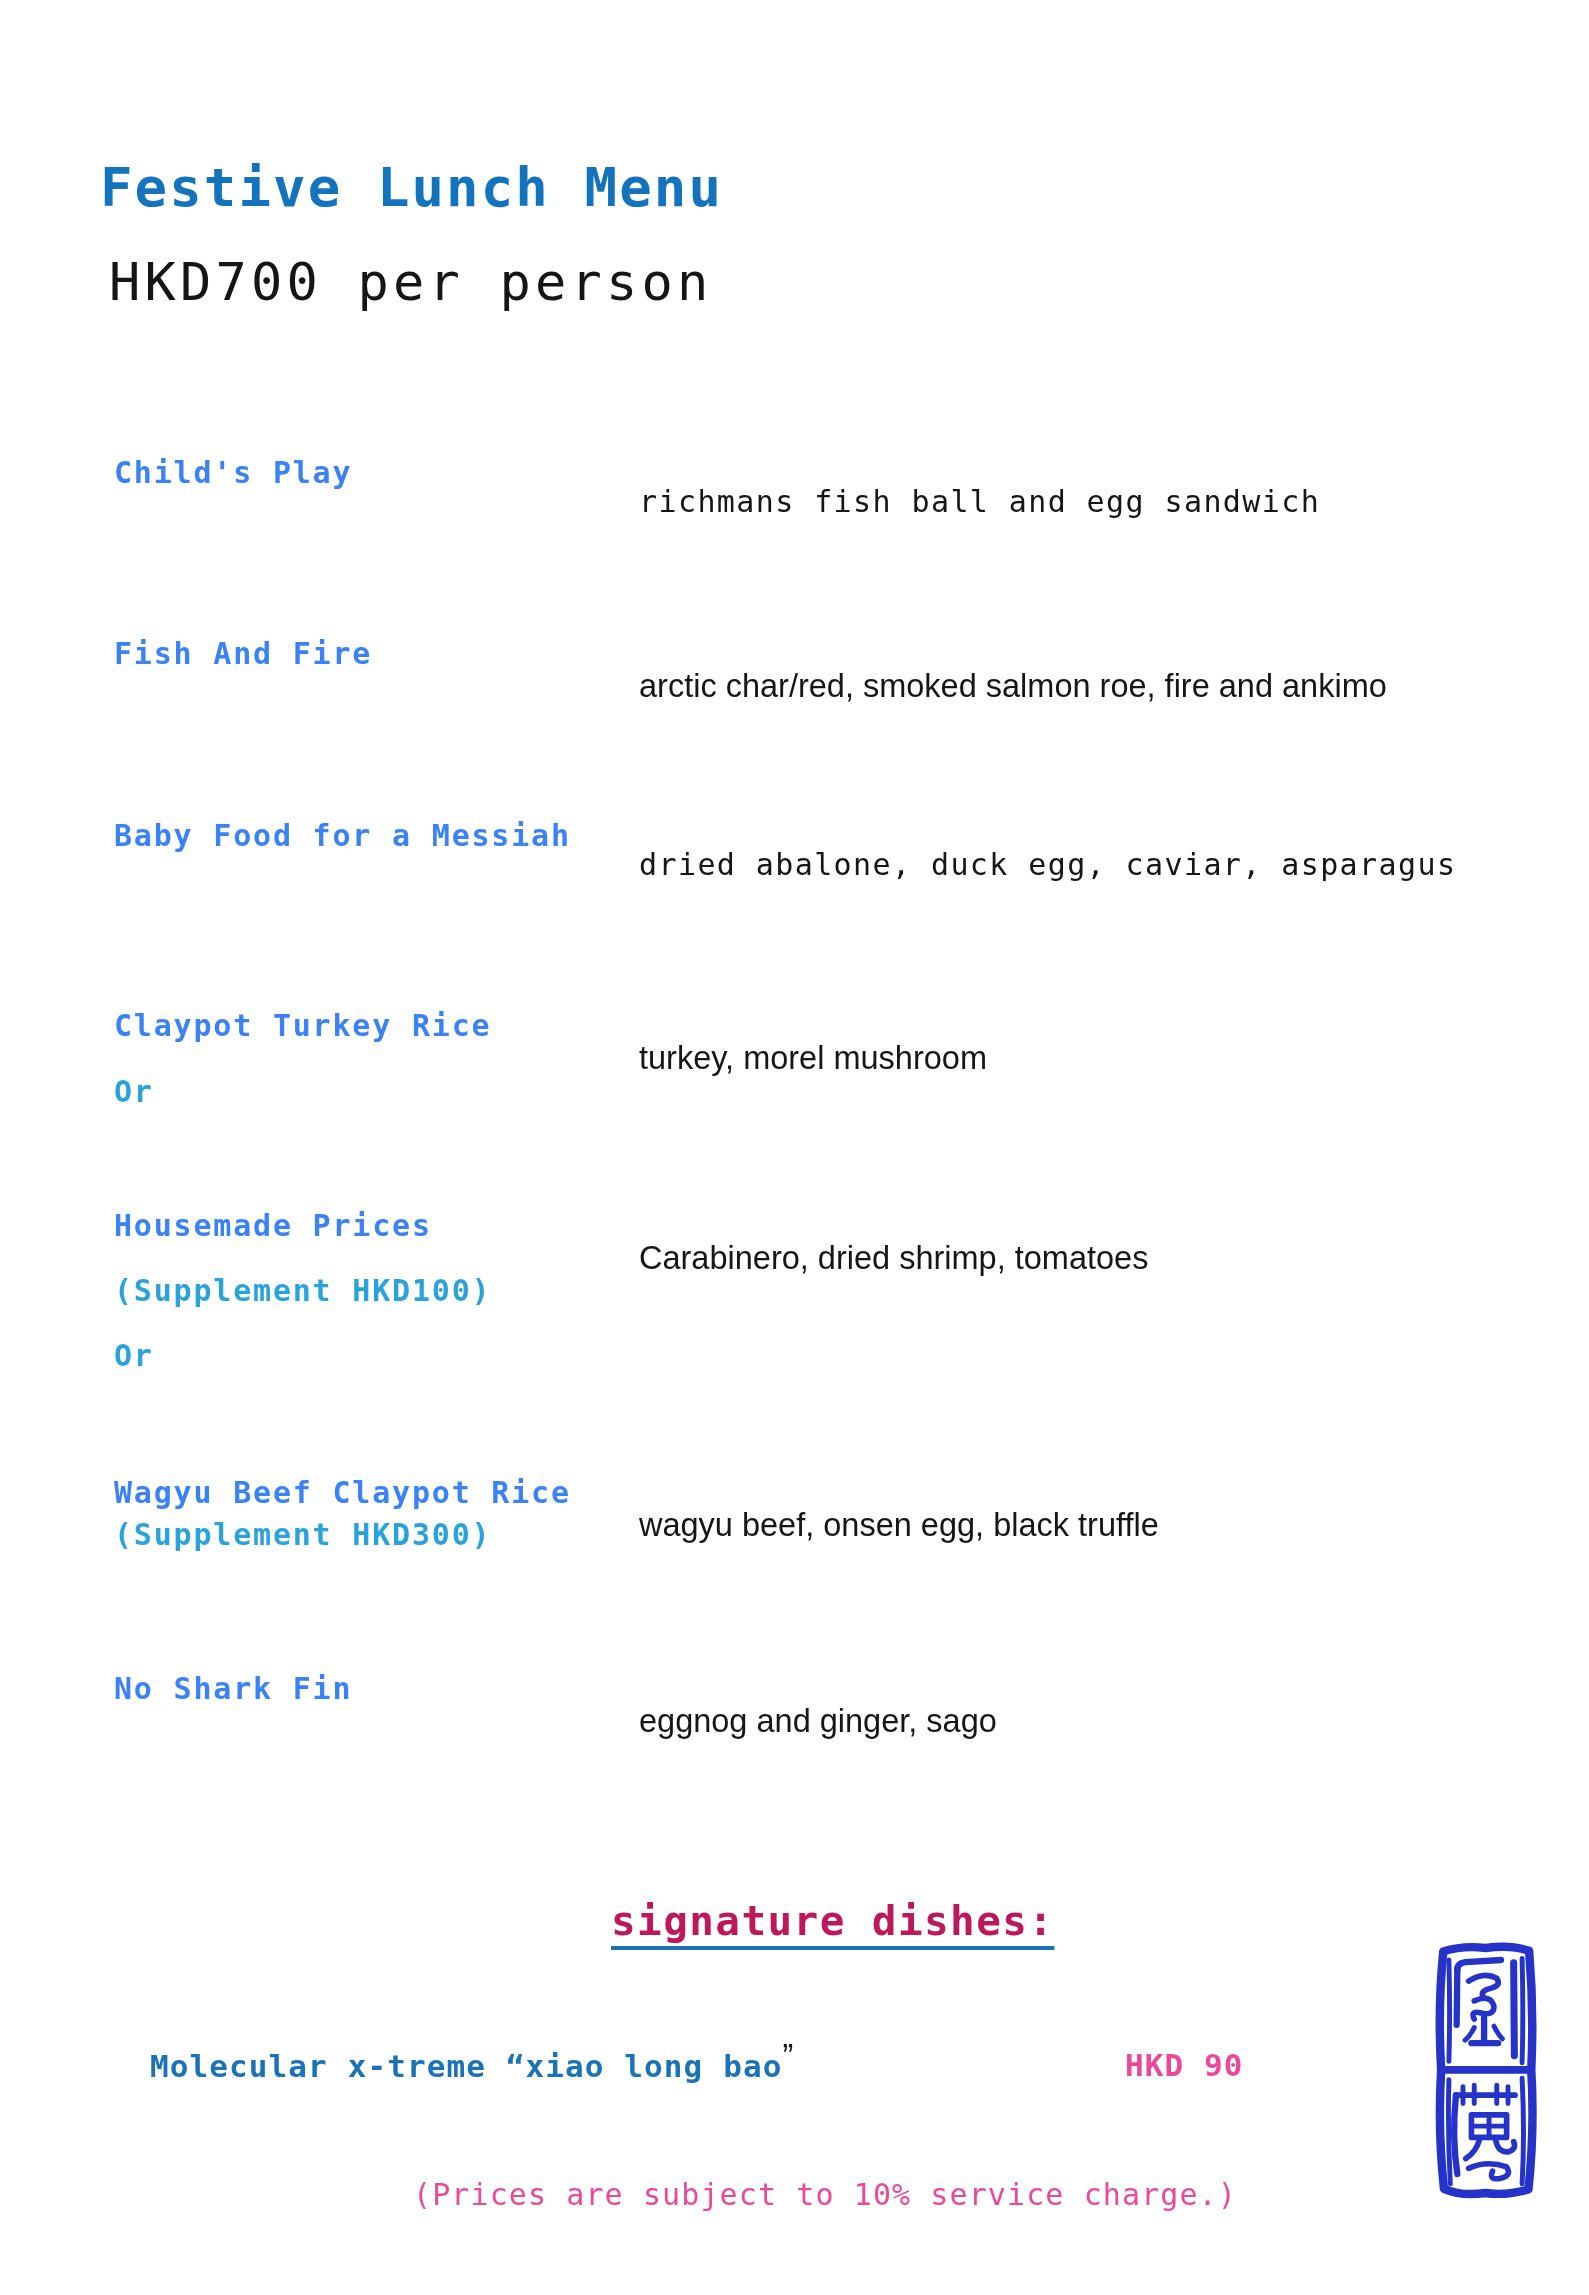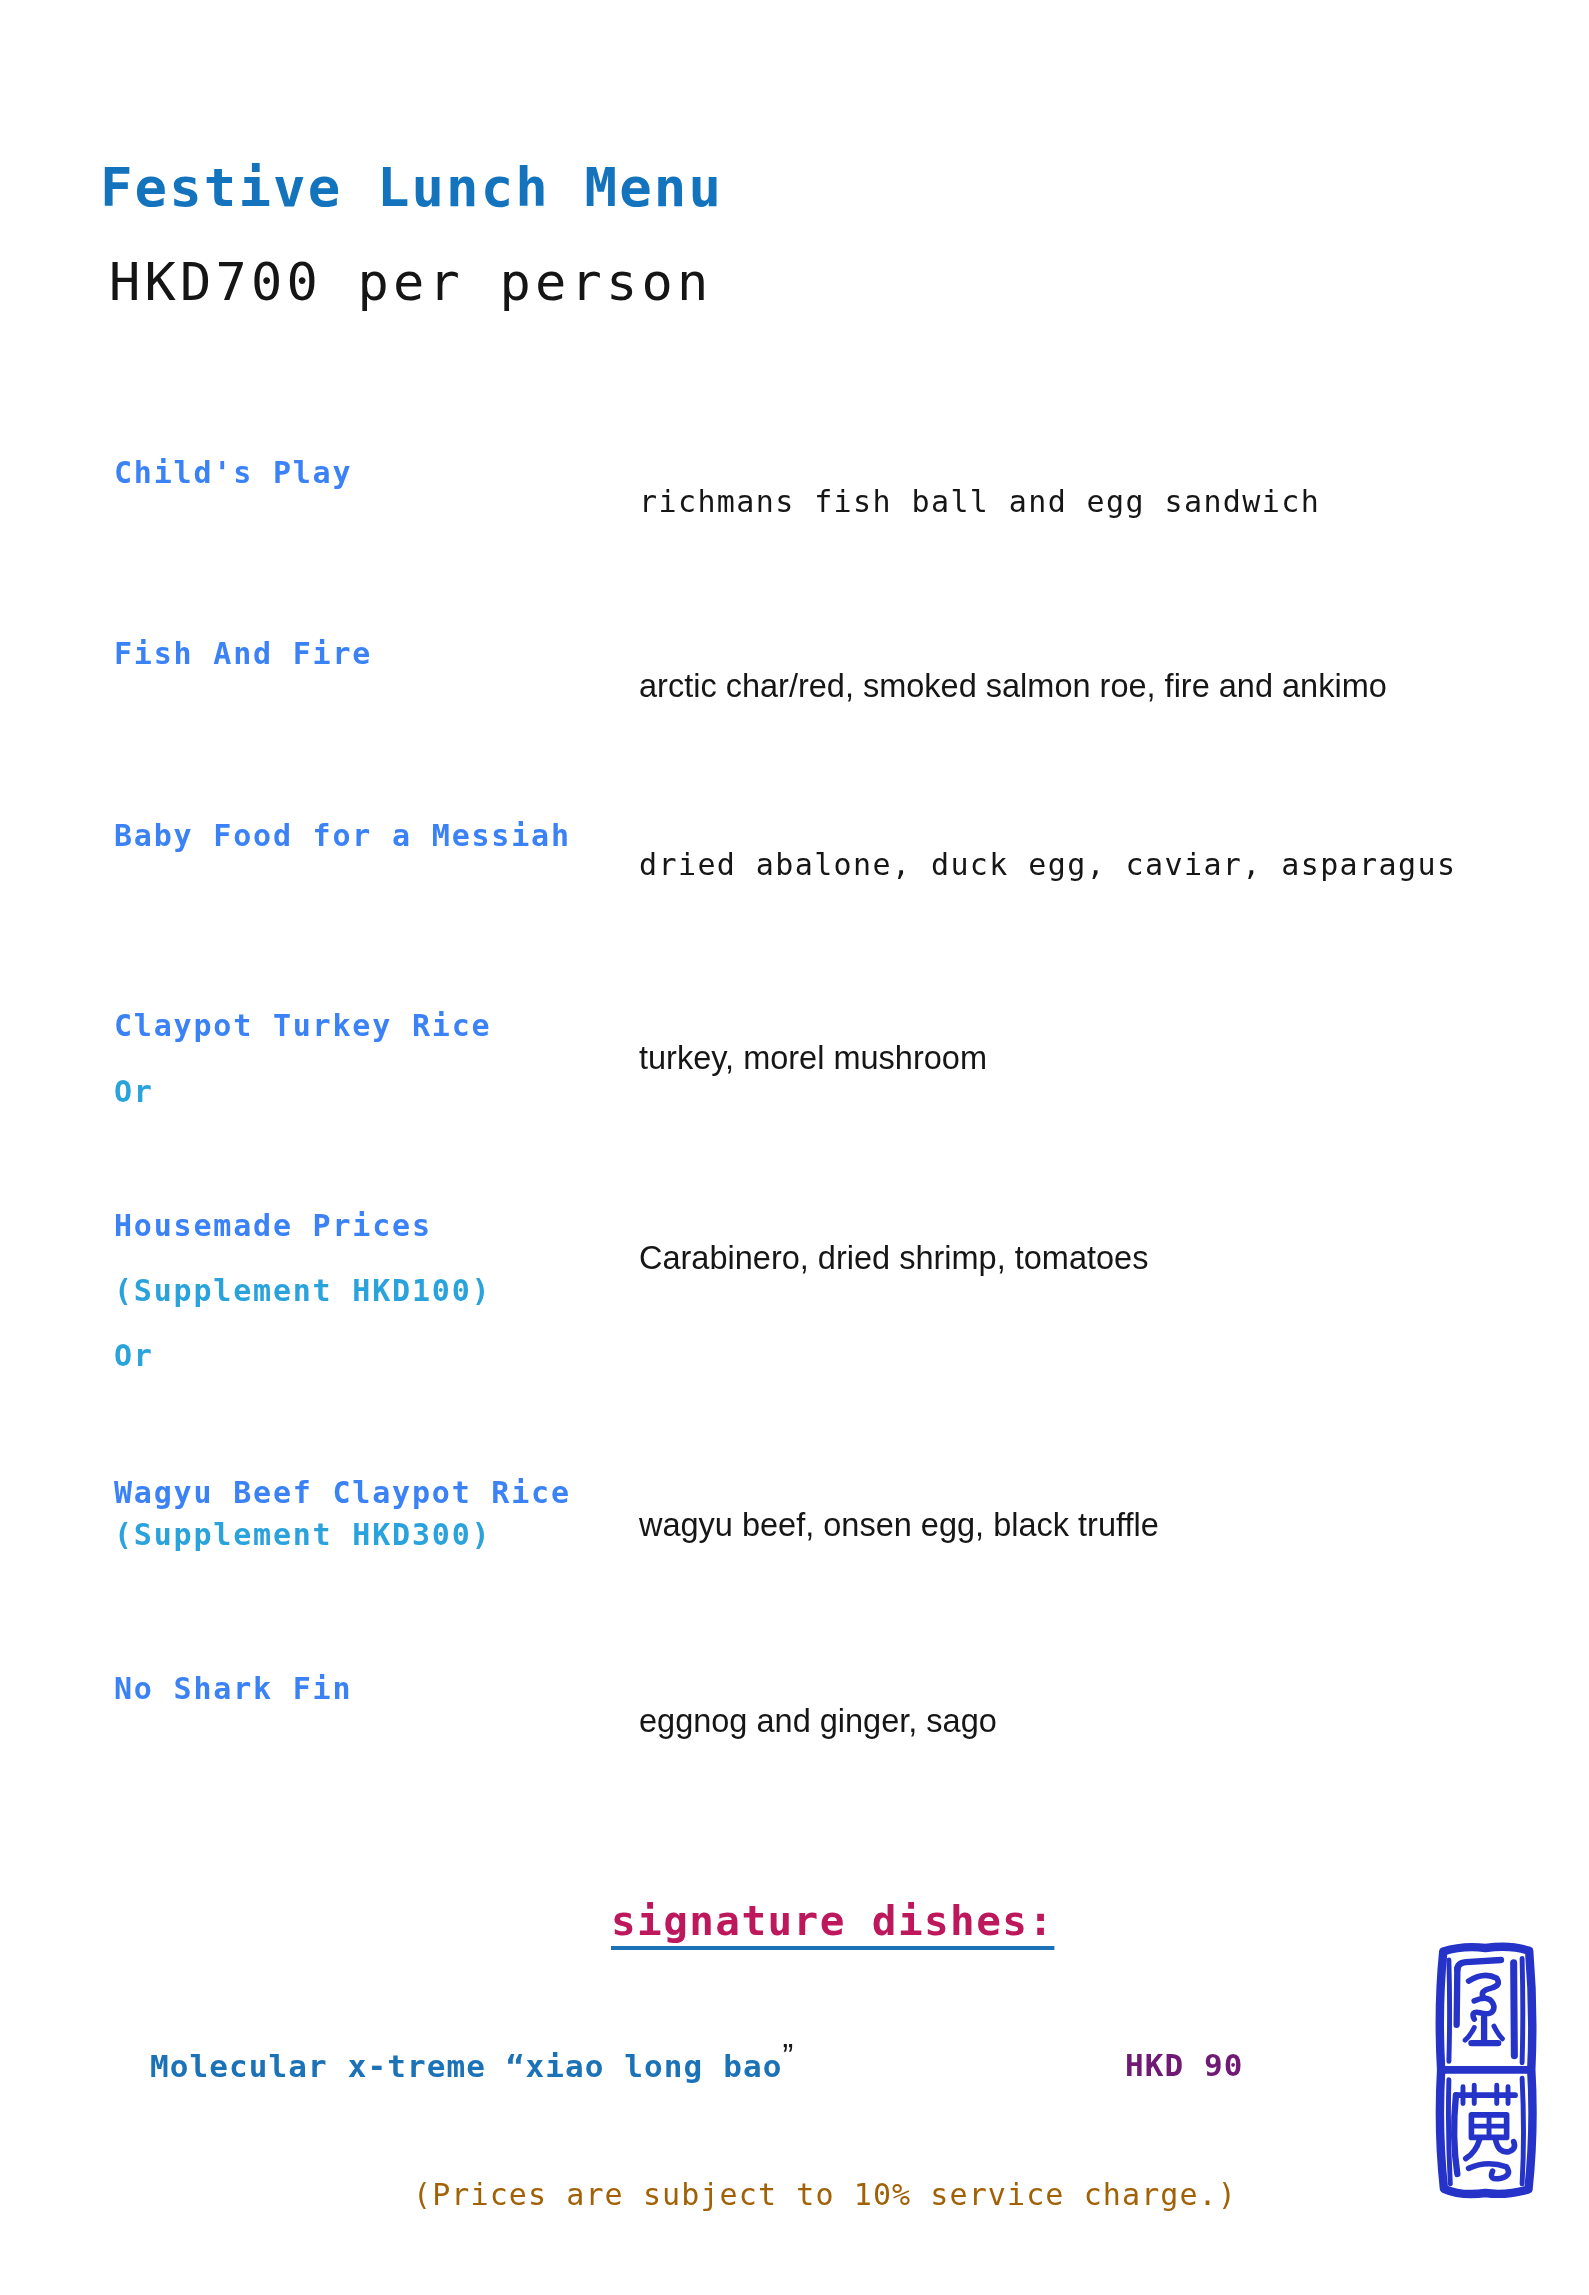--- a/index.html
+++ b/index.html
@@ -80,29 +80,29 @@
     font-family: "Liberation Sans", sans-serif;
     color: #161616;
     font-weight: normal;
     position: relative; top: -10px;
     font-size: 32.5px;
   }
   .signature-price {
     position: absolute; left: 1011px; top: 0;
     font-size: 31px; font-weight: bold;
     letter-spacing: 1.1px; line-height: 1;
-    color: #701a75; white-space: nowrap;
+    color: #ec4899; white-space: nowrap;
   }
 
   
   .footer-note {
     left: 413px; top: 2180px;
     font-size: 30px; font-weight: normal;
     letter-spacing: 1.1px; line-height: 1;
-    color: #a16207;
+    color: #ec4899;
     white-space: nowrap;
   }
 
   
   .seal {
     left: 1432px; top: 1941px;
     width: 107px; height: 259px;
   }
   .seal svg { width: 100%; height: 100%; display: block; }
   .seal path, .seal line, .seal rect {

